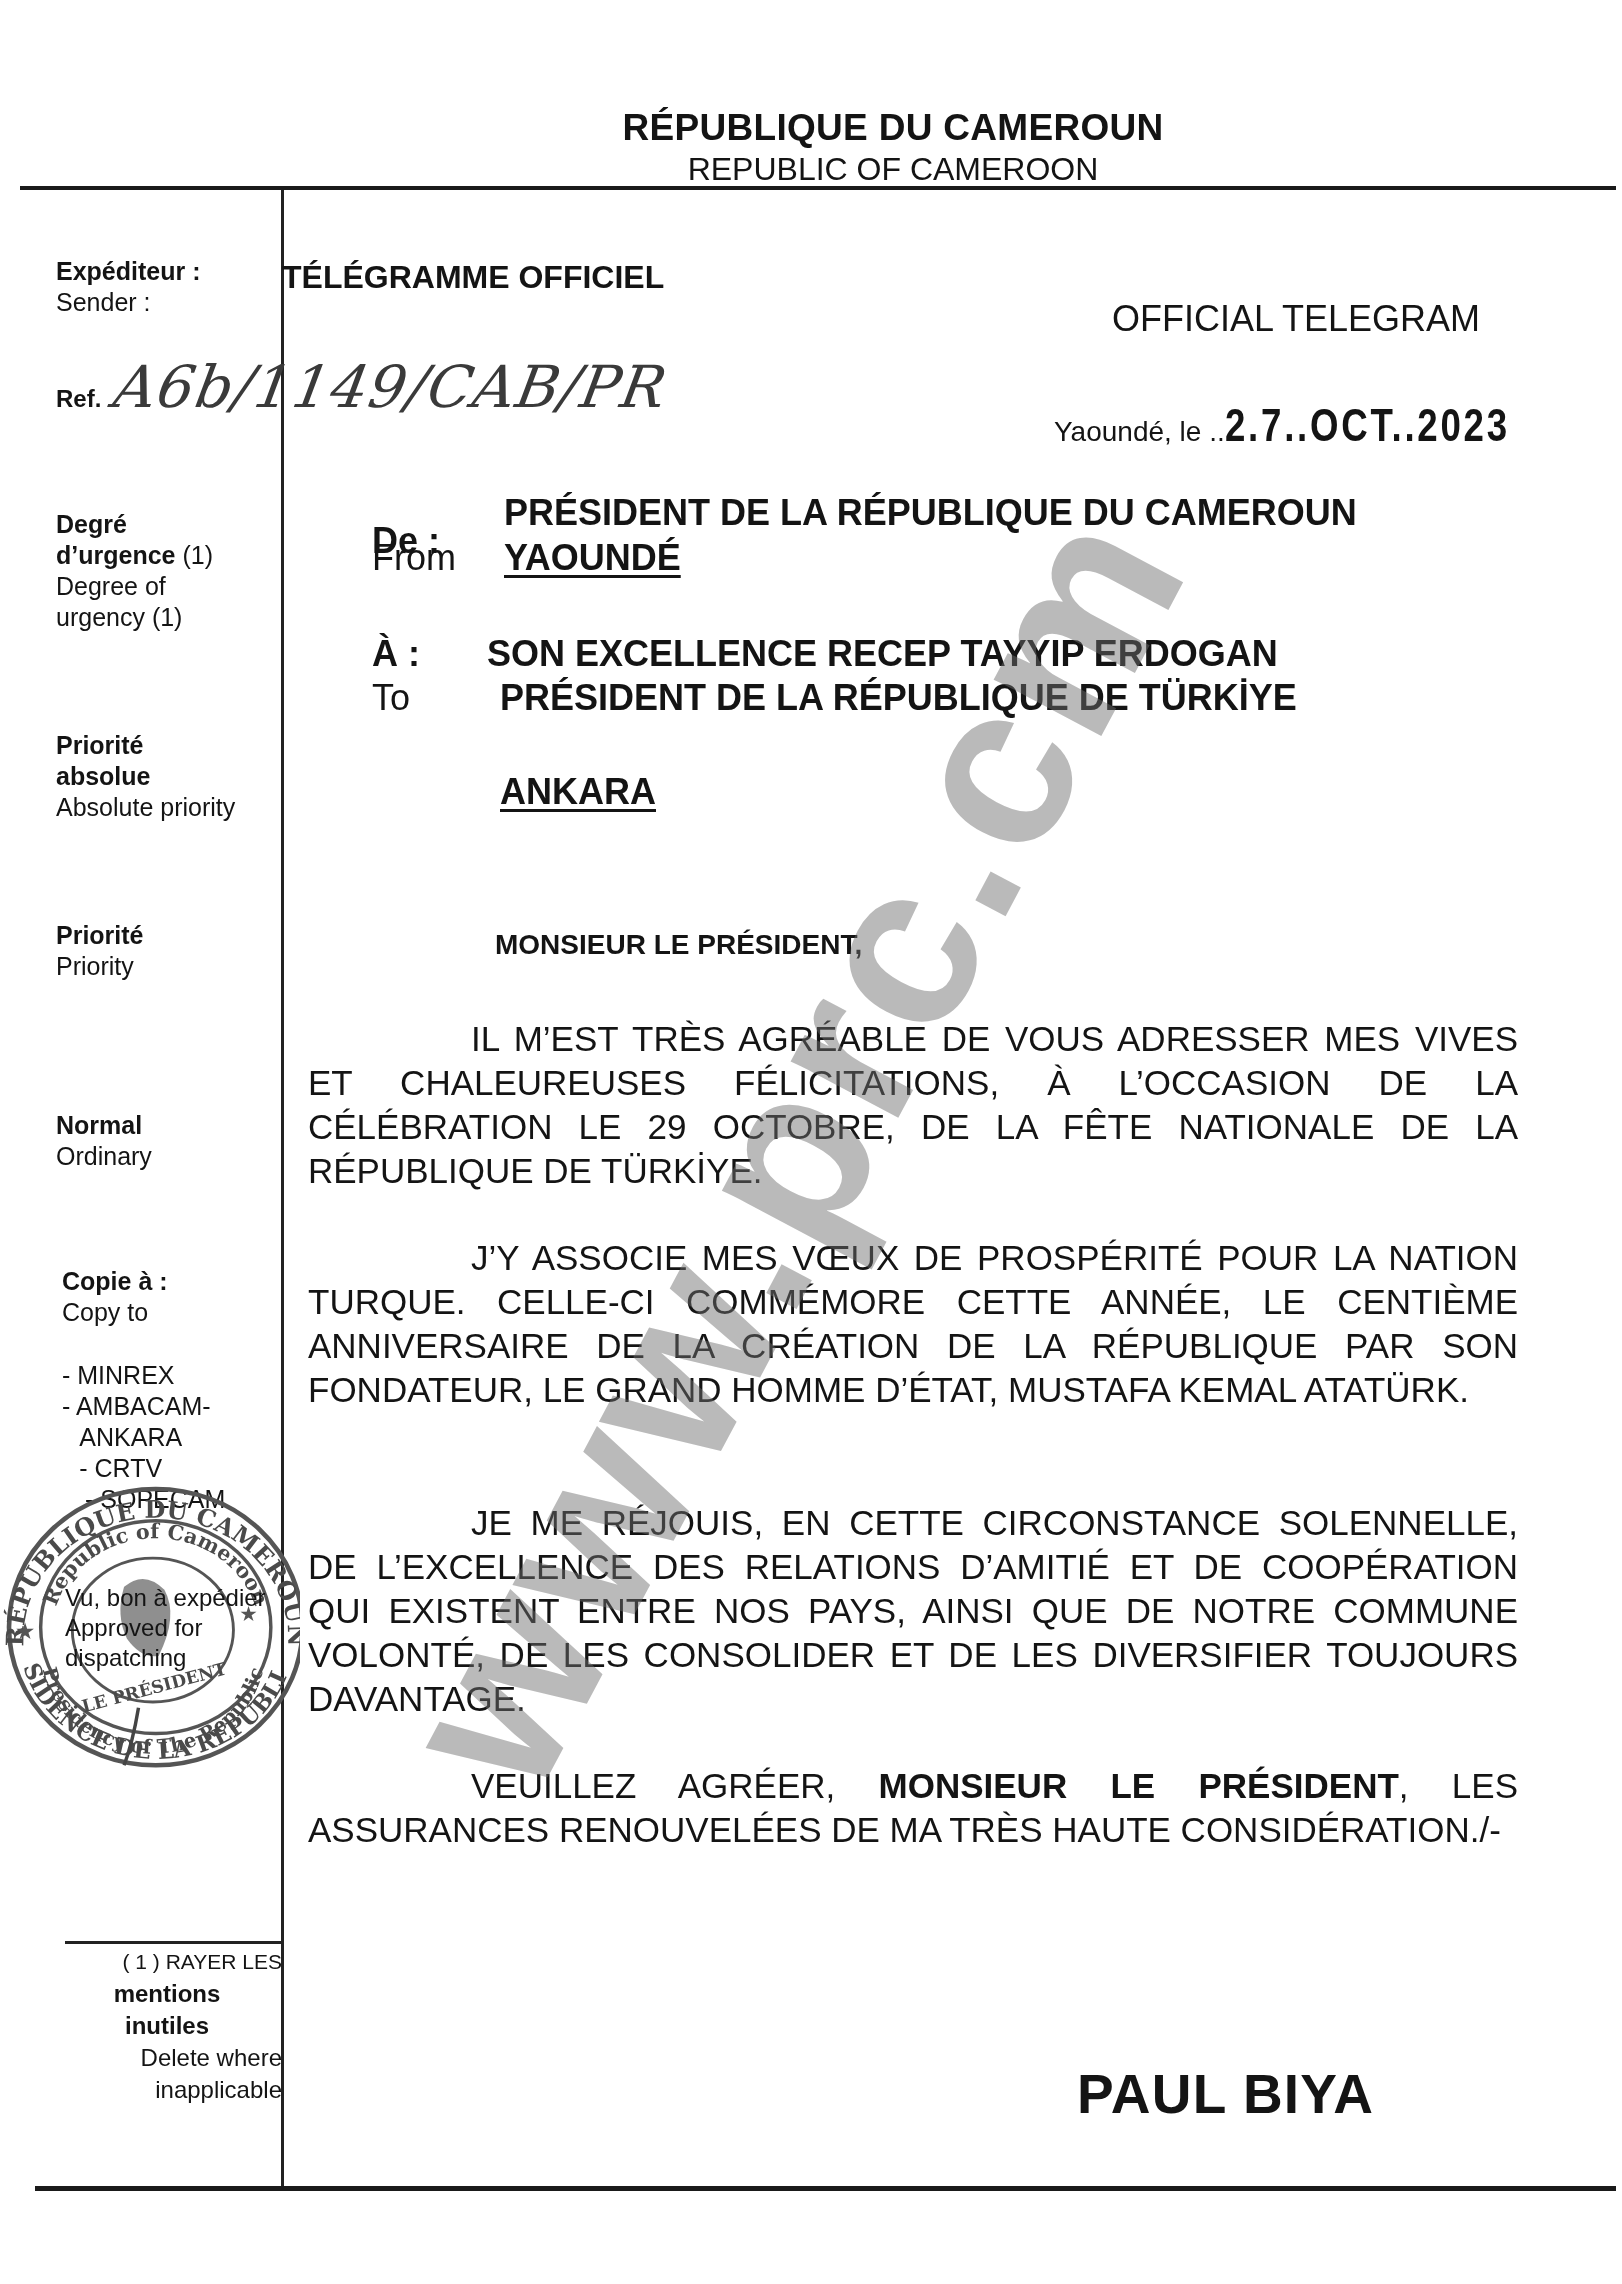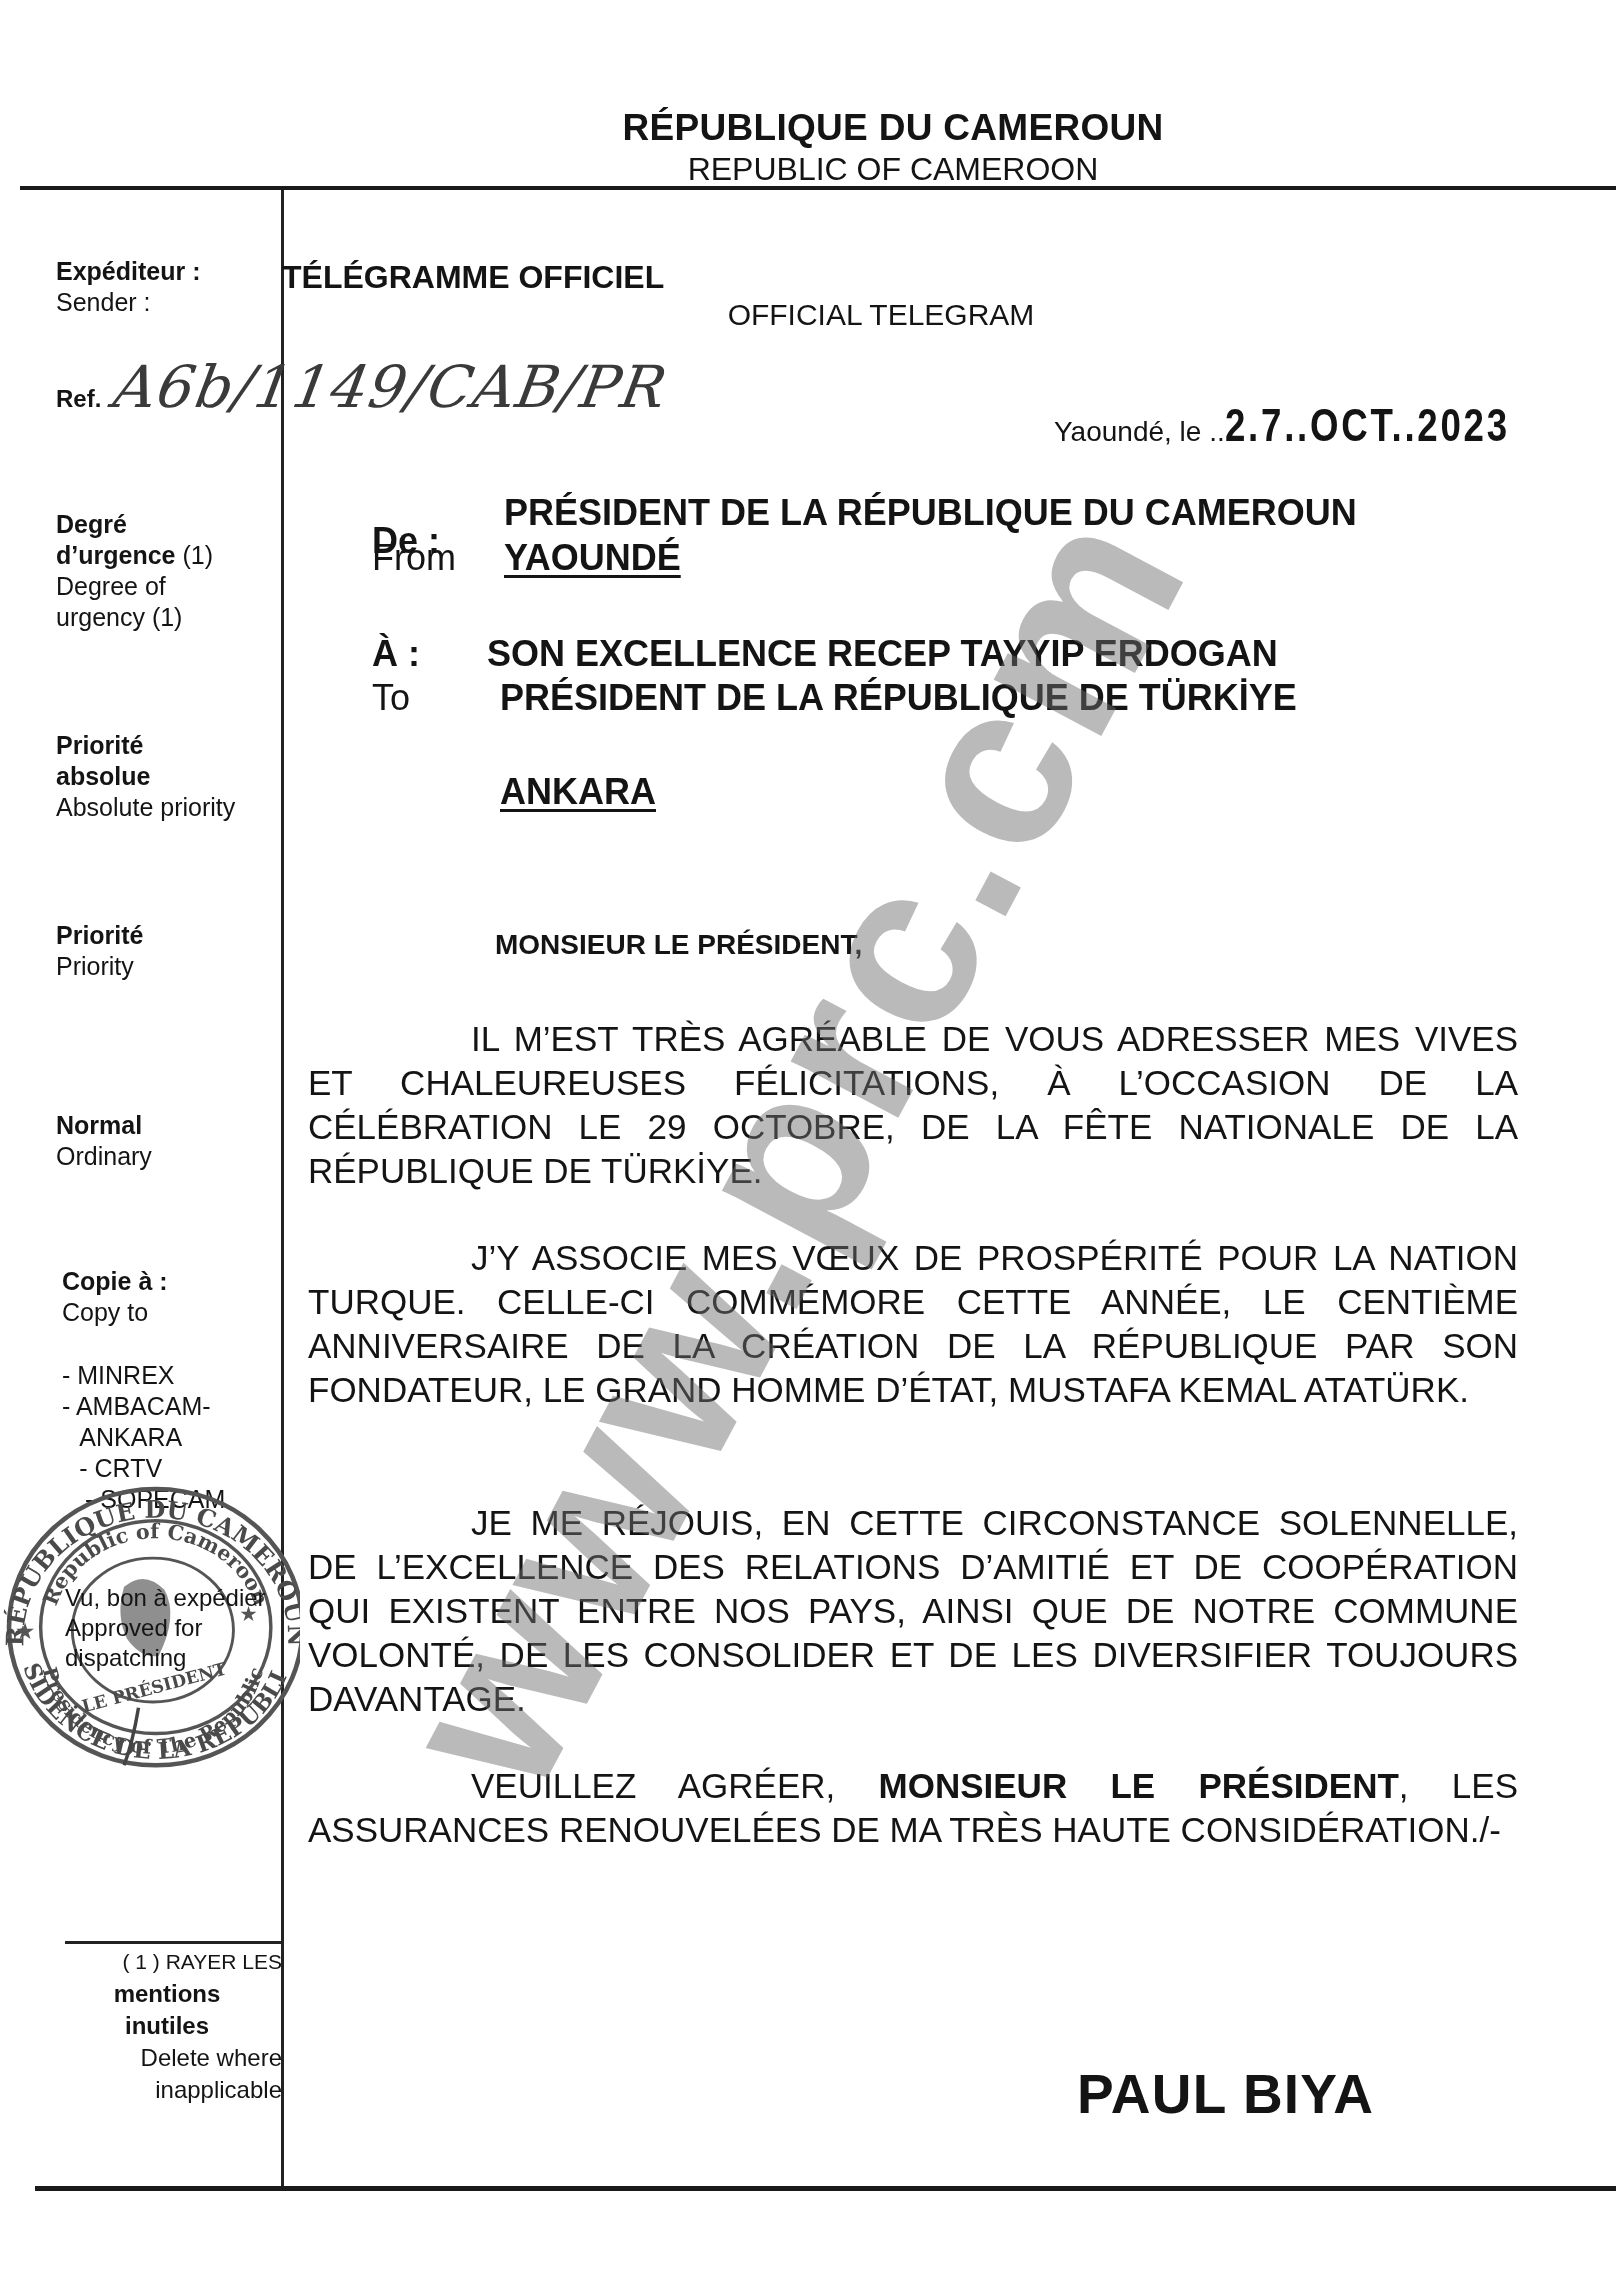--- a/index.html
+++ b/index.html
@@ -15,21 +15,21 @@
   .rule-top { top: 186px; left: 20px; width: 1596px; height: 4px; background: #1a1a1a; }
   .rule-bottom { top: 2186px; left: 35px; width: 1581px; height: 4.6px; background: #1a1a1a; }
   .vline { top: 190px; left: 281px; width: 2.9px; height: 1999px; background: #222; }
 
   
   .lc { left: 56px; font-size: 25px; line-height: 31px; }
   .lc b { font-weight: bold; }
 
   
   .tt-fr { top: 259px; left: 282px; width: 1210px; text-align: left; font-weight: bold; font-size: 32px; }
-  .tt-en { top: 298px; left: 282px; width: 1198px; text-align: center; font-size: 30px; }
+  .tt-en { top: 298px; left: 282px; width: 1198px; text-align: right; font-size: 36px; }
 
   .ref-lbl { top: 385px; left: 56px; font-size: 24px; font-weight: bold; }
   .ref-hand { top: 353px; left: 115px; font-family: "DejaVu Serif", serif; font-style: italic; font-size: 58px; color: #3a3a3a; letter-spacing: 1.2px; transform: skewX(-10deg); }
   .date-line { top: 397px; left: 1054px; font-size: 28px; text-align: center; }
   .date-stamp { font-size: 47px; font-weight: bold; letter-spacing: 3.5px; font-family: "Liberation Sans Narrow", "Liberation Sans", sans-serif; transform: scaleX(0.78); display: inline-block; transform-origin: left bottom; }
 
   
   .addr { font-size: 36px; line-height: 45px; }
   .addr-lbl { left: 372px; }
   .addr-val { left: 504px; font-weight: bold; }

